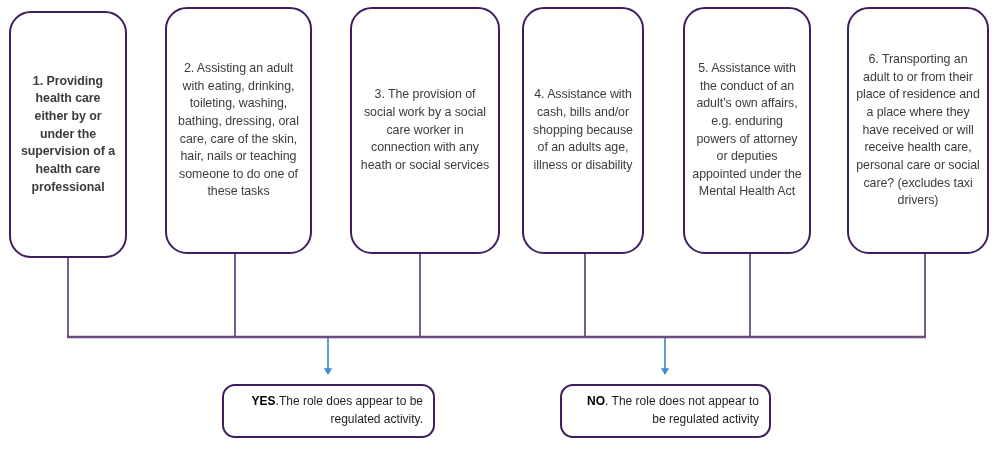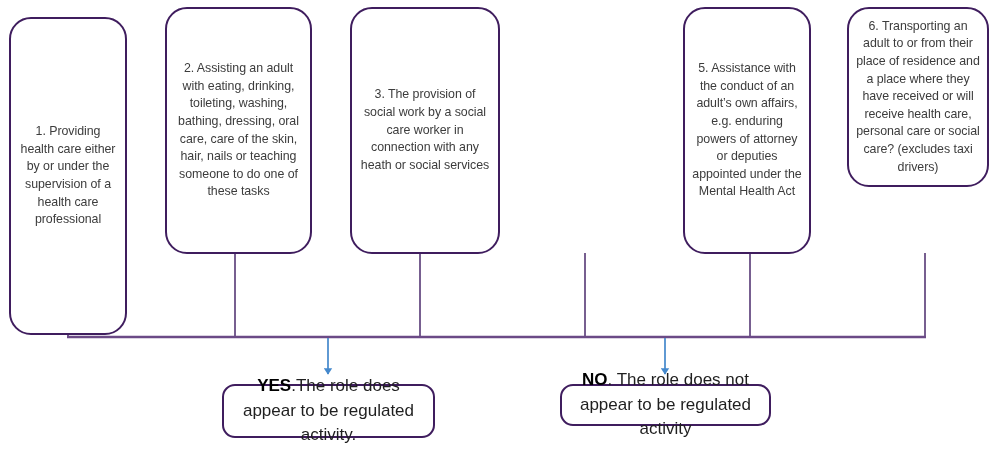--- a/index.html
+++ b/index.html
@@ -57,23 +57,23 @@
     background: #ffffff;
     border: 2.6px solid #3f1d5e;
     border-radius: 13px;
     display: flex;
     align-items: center;
     justify-content: center;
     padding: 4px 10px;
   }
 
   .outcome-text {
-    text-align: center;
+    text-align: right;
     color: #1f1f1f;
-    font-size: 17px;
+    font-size: 12px;
     line-height: 1.46;
   }
 
   .outcome-text .lead {
     font-weight: bold;
     color: #000000;
   }
 </style>
 </head>
 <body>
@@ -97,46 +97,49 @@
     </g>
 
     <line x1="67" y1="337" x2="926" y2="337" stroke="#6b4a86" stroke-width="2.4"></line>
 
     <g stroke="#4488cc" stroke-width="1.7" fill="none">
       <line x1="328" y1="338" x2="328" y2="374" marker-end="url(#arrowhead)"></line>
       <line x1="665" y1="338" x2="665" y2="374" marker-end="url(#arrowhead)"></line>
     </g>
   </svg>
 
-  <div class="activity-box" style="left:9px; top:17px; width:118px; height:318px;">
+  <div class="activity-box" style="left:9px; top:11px; width:118px; height:247px;font-weight:bold;">
     <div class="activity-text">1. Providing health care either by or under the supervision of a health care professional</div>
   </div>
 
   <div class="activity-box" style="left:165px; top:7px; width:147px; height:247px;">
     <div class="activity-text">2. Assisting an adult with eating, drinking, toileting, washing, bathing, dressing, oral care, care of the skin, hair, nails or teaching someone to do one of these tasks</div>
   </div>
 
   <div class="activity-box" style="left:350px; top:7px; width:150px; height:247px;">
     <div class="activity-text">3. The provision of social work by a social care worker in connection with any heath or social services</div>
   </div>
 
+  <div class="activity-box" style="left:522px; top:7px; width:122px; height:247px;">
+    <div class="activity-text">4. Assistance with cash, bills and/or shopping because of an adults age, illness or disability</div>
+  </div>
 
   <div class="activity-box" style="left:683px; top:7px; width:128px; height:247px;">
     <div class="activity-text">5. Assistance with the conduct of an adult’s own affairs, e.g. enduring powers of attorney or deputies appointed under the Mental Health Act</div>
   </div>
 
-  <div class="activity-box" style="left:847px; top:7px; width:142px; height:180px;">
+  <div class="activity-box" style="left:847px; top:7px; width:142px; height:247px;">
     <div class="activity-text">6. Transporting an adult to or from their place of residence and a place where they have received or will receive health care, personal care or social care? (excludes taxi drivers)</div>
   </div>
 
   <div class="outcome-box" style="left:222px; top:384px; width:213px; height:54px;">
     <div class="outcome-text">
       <span class="lead">YES</span><span>.The role does  appear to be regulated activity.</span>
     </div>
   </div>
 
-  <div class="outcome-box" style="left:560px; top:384px; width:211px; height:42px;">
+  <div class="outcome-box" style="left:560px; top:384px; width:211px; height:54px;">
     <div class="outcome-text">
       <span class="lead">NO</span><span>.  The role does  not appear to be regulated activity</span>
     </div>
   </div>
 
 </div>
 
 </body></html>

